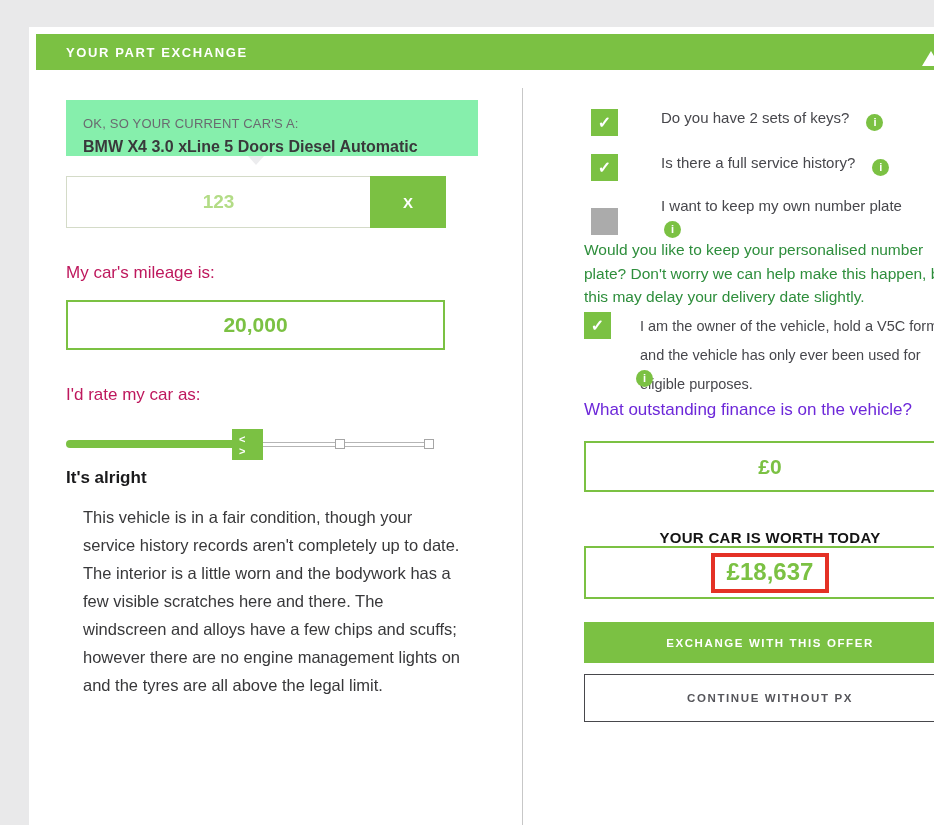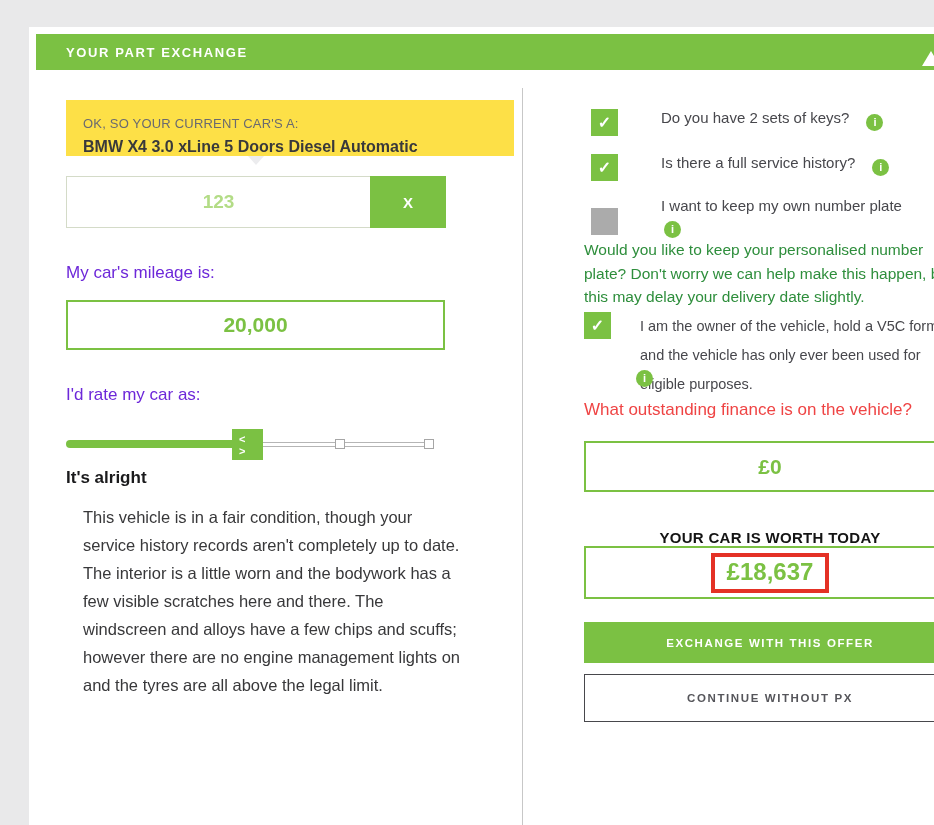--- a/index.html
+++ b/index.html
@@ -8,32 +8,32 @@
   .abs { position:absolute; }
   .panel { position:absolute; left:8px; top:6px; width:926px; height:819px; background:#ffffff; }
 
   
   .header { position:absolute; left:0; top:0; width:926px; height:36px; background:#7bc143; display:flex; align-items:center; }
   .header-title { margin-left:30px; color:#ffffff; font-size:13px; font-weight:bold; letter-spacing:1.6px; }
   .collapse-tri { position:absolute; right:15px; top:10px; width:0; height:0;
     border-left:9px solid transparent; border-right:9px solid transparent; border-bottom:15px solid #ffffff; cursor:pointer; }
 
   
-  .car-box { left:30px; top:66px; width:448px; height:56px; background:#fde047; padding:9px 10px 0 10px; }
+  .car-box { left:30px; top:66px; width:412px; height:56px; background:#86efac; padding:9px 10px 0 10px; }
   .car-intro { font-size:13px; color:#6a6a70; letter-spacing:.2px; }
   .car-name { font-size:16px; font-weight:bold; color:#39393b; margin-top:4px; }
   .car-box-tail { left:212px; top:122px; width:0; height:0;
     border-left:8px solid transparent; border-right:8px solid transparent; border-top:9px solid #ececee; }
 
   .reg-input { left:30px; top:142px; width:305px; height:52px; border:1px solid #d4dbc8; background:#fff;
     text-align:center; color:#b3dc86; font-size:19px; font-weight:bold; font-family:"Liberation Sans", sans-serif; outline:none; }
   .reg-clear { left:334px; top:142px; width:76px; height:52px; background:#7bc143; color:#ffffff;
     font-size:15px; font-weight:bold; display:flex; align-items:center; justify-content:center; cursor:pointer; }
 
-  .field-label { font-size:17px; color:#6d28d9; }
+  .field-label { font-size:17px; color:#be185d; }
   .mileage-label { left:30px; top:229px; }
   .green-input { border:2px solid #7bc143; background:#fff; text-align:center; color:#7bc143;
     font-size:21px; font-weight:bold; font-family:"Liberation Sans", sans-serif; outline:none; }
   .mileage-input { left:30px; top:266px; width:379px; height:50px; }
   .rate-label { left:30px; top:351px; }
 
   
   .slider-fill { left:30px; top:406px; width:181px; height:8px; background:#7bc143; border-radius:4px; }
   .slider-rail { left:211px; top:408px; width:182px; height:5px; background:#ffffff; border:1px solid #b5b5b5; }
   .slider-stop { width:10px; height:10px; background:#ffffff; border:1px solid #a6a6a6; }
@@ -58,21 +58,21 @@
   .info-icon { display:inline-block; width:17px; height:17px; border-radius:50%; background:#7bc143; color:#ffffff;
     font-size:11px; font-weight:bold; line-height:17px; text-align:center; margin-left:10px; vertical-align:-3px; cursor:pointer; }
   .row1 { top:66px; } .row2 { top:111px; } .row3 { top:156px; }
 
   .plate-note { left:548px; top:204px; width:380px; font-size:15.5px; line-height:23.5px; color:#2e8e3c; }
 
   .owner-box { left:548px; top:278px; }
   .owner-label { left:604px; top:278px; width:324px; font-size:14.5px; line-height:29px; color:#47474c; }
   .owner-info { left:607px; top:336px; margin-left:0; }
 
-  .finance-label { left:548px; top:366px; color:#ef4444; }
+  .finance-label { left:548px; top:366px; color:#6d28d9; }
   .finance-input { left:548px; top:407px; width:372px; height:51px; }
 
   .worth-label { left:548px; top:495px; width:372px; text-align:center; font-size:15px; font-weight:bold;
     color:#141414; letter-spacing:.3px; }
   .worth-box { left:548px; top:512px; width:372px; height:53px; border:2px solid #7bc143; background:#fff;
     display:flex; align-items:center; justify-content:center; }
   .worth-red { border:4px solid #e43125; padding:1px 12px 3px 12px; color:#7bc143; font-size:24px; font-weight:bold; }
 
   .btn { display:flex; align-items:center; justify-content:center; font-size:11.5px; font-weight:bold;
     letter-spacing:1.6px; cursor:pointer; }

